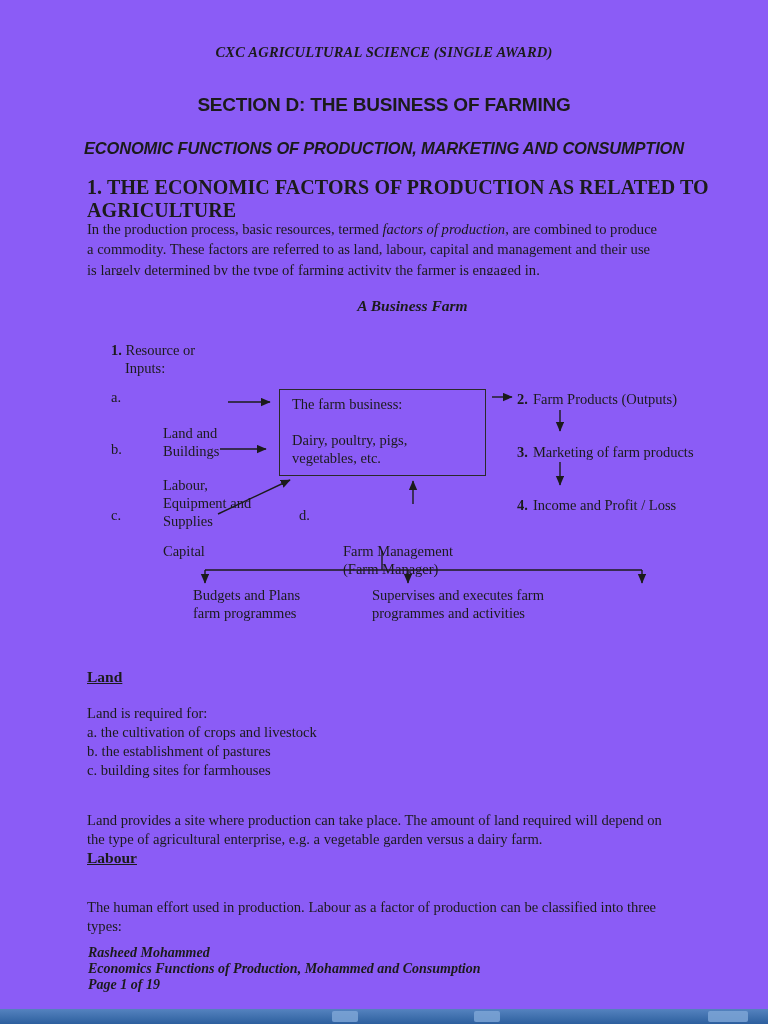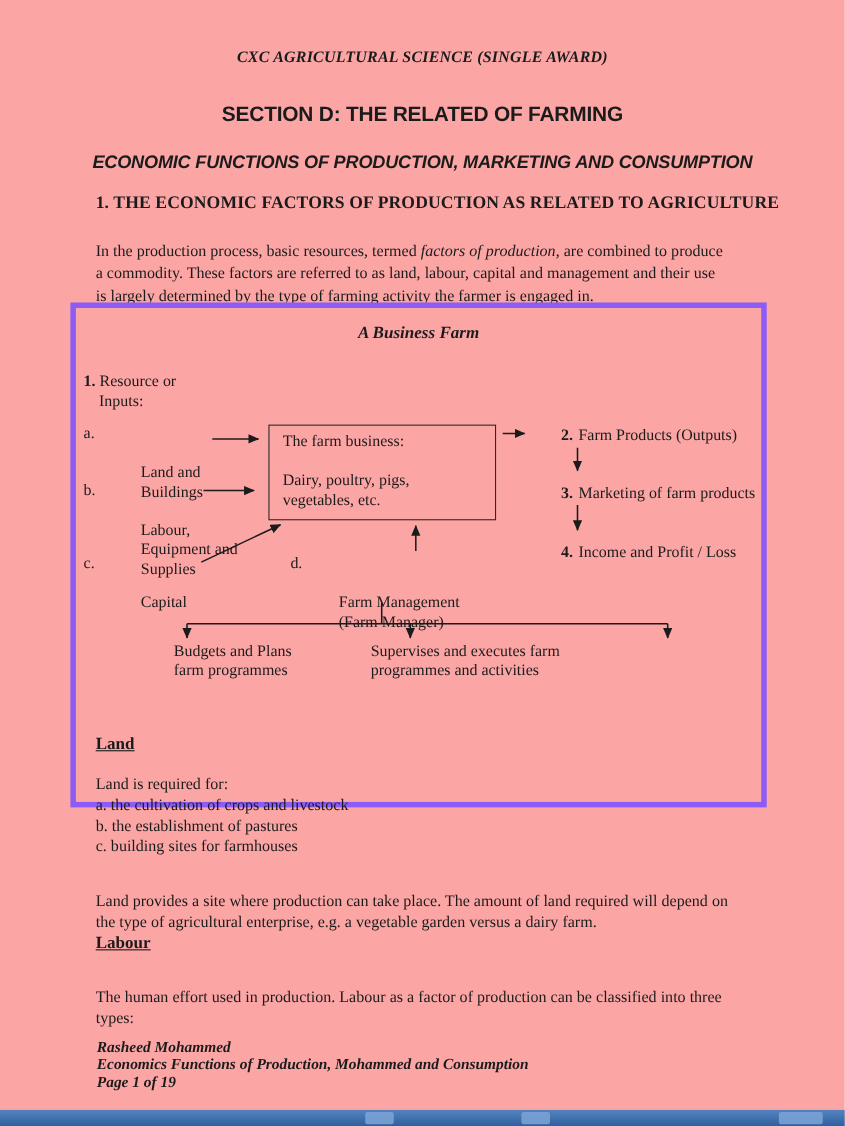--- a/index.html
+++ b/index.html
@@ -1,48 +1,48 @@
 <!DOCTYPE html>
 <html><head>
 <meta charset="utf-8">
 <style>
   html,body{margin:0;padding:0;}
   body{width:768px;height:1024px;background:#ffffff;overflow:hidden;
        font-family:"Liberation Serif", serif;color:#1b1b1b;}
-  .page{position:relative;width:768px;height:1024px;background:#fca5a5;}
+  .page{position:relative;width:768px;height:1024px;background:#8b5cf6;}
 
   .center{width:100%;text-align:center;}
   .abs{position:absolute;}
 
   .doc-header{top:44px;left:0;font-size:14.5px;font-weight:bold;font-style:italic;letter-spacing:.2px;}
   .doc-title{top:94px;left:0;font-family:"Liberation Sans",sans-serif;font-weight:bold;font-size:19px;letter-spacing:-.2px;}
   .doc-subtitle{top:139px;left:0;font-family:"Liberation Sans",sans-serif;font-weight:bold;font-size:16.5px;letter-spacing:-.2px;font-style:italic;}
-  .section-heading{top:176px;left:87px;font-weight:bold;font-size:16px;letter-spacing:.1px;}
+  .section-heading{top:176px;left:87px;font-weight:bold;font-size:20px;letter-spacing:.1px;}
 
   .body-par{font-size:14.6px;line-height:20.5px;white-space:pre-line;width:600px;left:87px;}
   .intro{top:204px;}
 
   
-  .diagram{left:64px;top:275px;width:633px;height:459px;border:5px solid #8b5cf6;box-sizing:border-box;
+  .diagram{left:96px;top:275px;width:633px;height:459px;border:8px solid #8b5cf6;box-sizing:border-box;
            font-size:14.5px;line-height:18px;}
   .diagram .abs{position:absolute;}
   .diag-title{top:14px;left:0;width:100%;text-align:center;font-weight:bold;font-style:italic;font-size:15.5px;}
   .resource{top:58px;left:7px;}
   .resource .ln2{padding-left:14px;}
   .d-item{white-space:pre-line;}
   .d-letter{position:absolute;left:0;top:0;}
   .d-text{display:inline-block;padding-left:52px;white-space:pre-line;}
   .item-a{top:105px;left:7px;}
   .item-b{top:157px;left:7px;}
   .item-c{top:223px;left:7px;}
   .item-d{top:223px;left:195px;}
   .item-d .d-text{padding-left:44px;}
   .farm-box{left:175px;top:106px;width:207px;height:87px;border:1.5px solid #2a2a2a;box-sizing:border-box;
             padding:5px 0 0 12px;white-space:pre-line;}
-  .d-out{left:413px;white-space:nowrap;margin-left:28px;}
+  .d-out{left:413px;white-space:nowrap;}
   .out-2{top:107px;}
   .out-3{top:160px;}
   .out-4{top:213px;text-align:center;}
   .d-out .num{font-weight:bold;}
   .d-out .txt{margin-left:5px;}
   .task{top:303px;white-space:pre-line;}
   .task-1{left:59px;margin-left:30px;}
   .task-2{left:240px;margin-left:28px;}
   .task-3{left:466px;}
   .arrows{left:0;top:0;width:633px;height:374px;}
@@ -64,21 +64,21 @@
   .seg1{left:332px;width:26px;}
   .seg2{left:474px;width:26px;}
   .seg3{left:708px;width:40px;opacity:.5;}
 </style>
 </head>
 <body>
 
 <div class="page">
 
   <div class="abs center doc-header">CXC AGRICULTURAL SCIENCE (SINGLE AWARD)</div>
-  <div class="abs center doc-title">SECTION D: THE RELATED OF FARMING</div>
+  <div class="abs center doc-title">SECTION D: THE BUSINESS OF FARMING</div>
   <div class="abs center doc-subtitle">ECONOMIC FUNCTIONS OF PRODUCTION, MARKETING AND CONSUMPTION</div>
   <div class="abs section-heading">1. THE ECONOMIC FACTORS OF PRODUCTION AS RELATED TO AGRICULTURE</div>
 
   <p class="abs body-par intro"><span>In the production process, basic resources, termed </span><i>factors of production</i><span>, are combined to produce
 a commodity. These factors are referred to as land, labour, capital and management and their use
 is largely determined by the type of farming activity the farmer is engaged in.</span></p>
 
   <div class="abs diagram">
 
     <svg class="abs arrows" viewBox="0 0 633 374">

